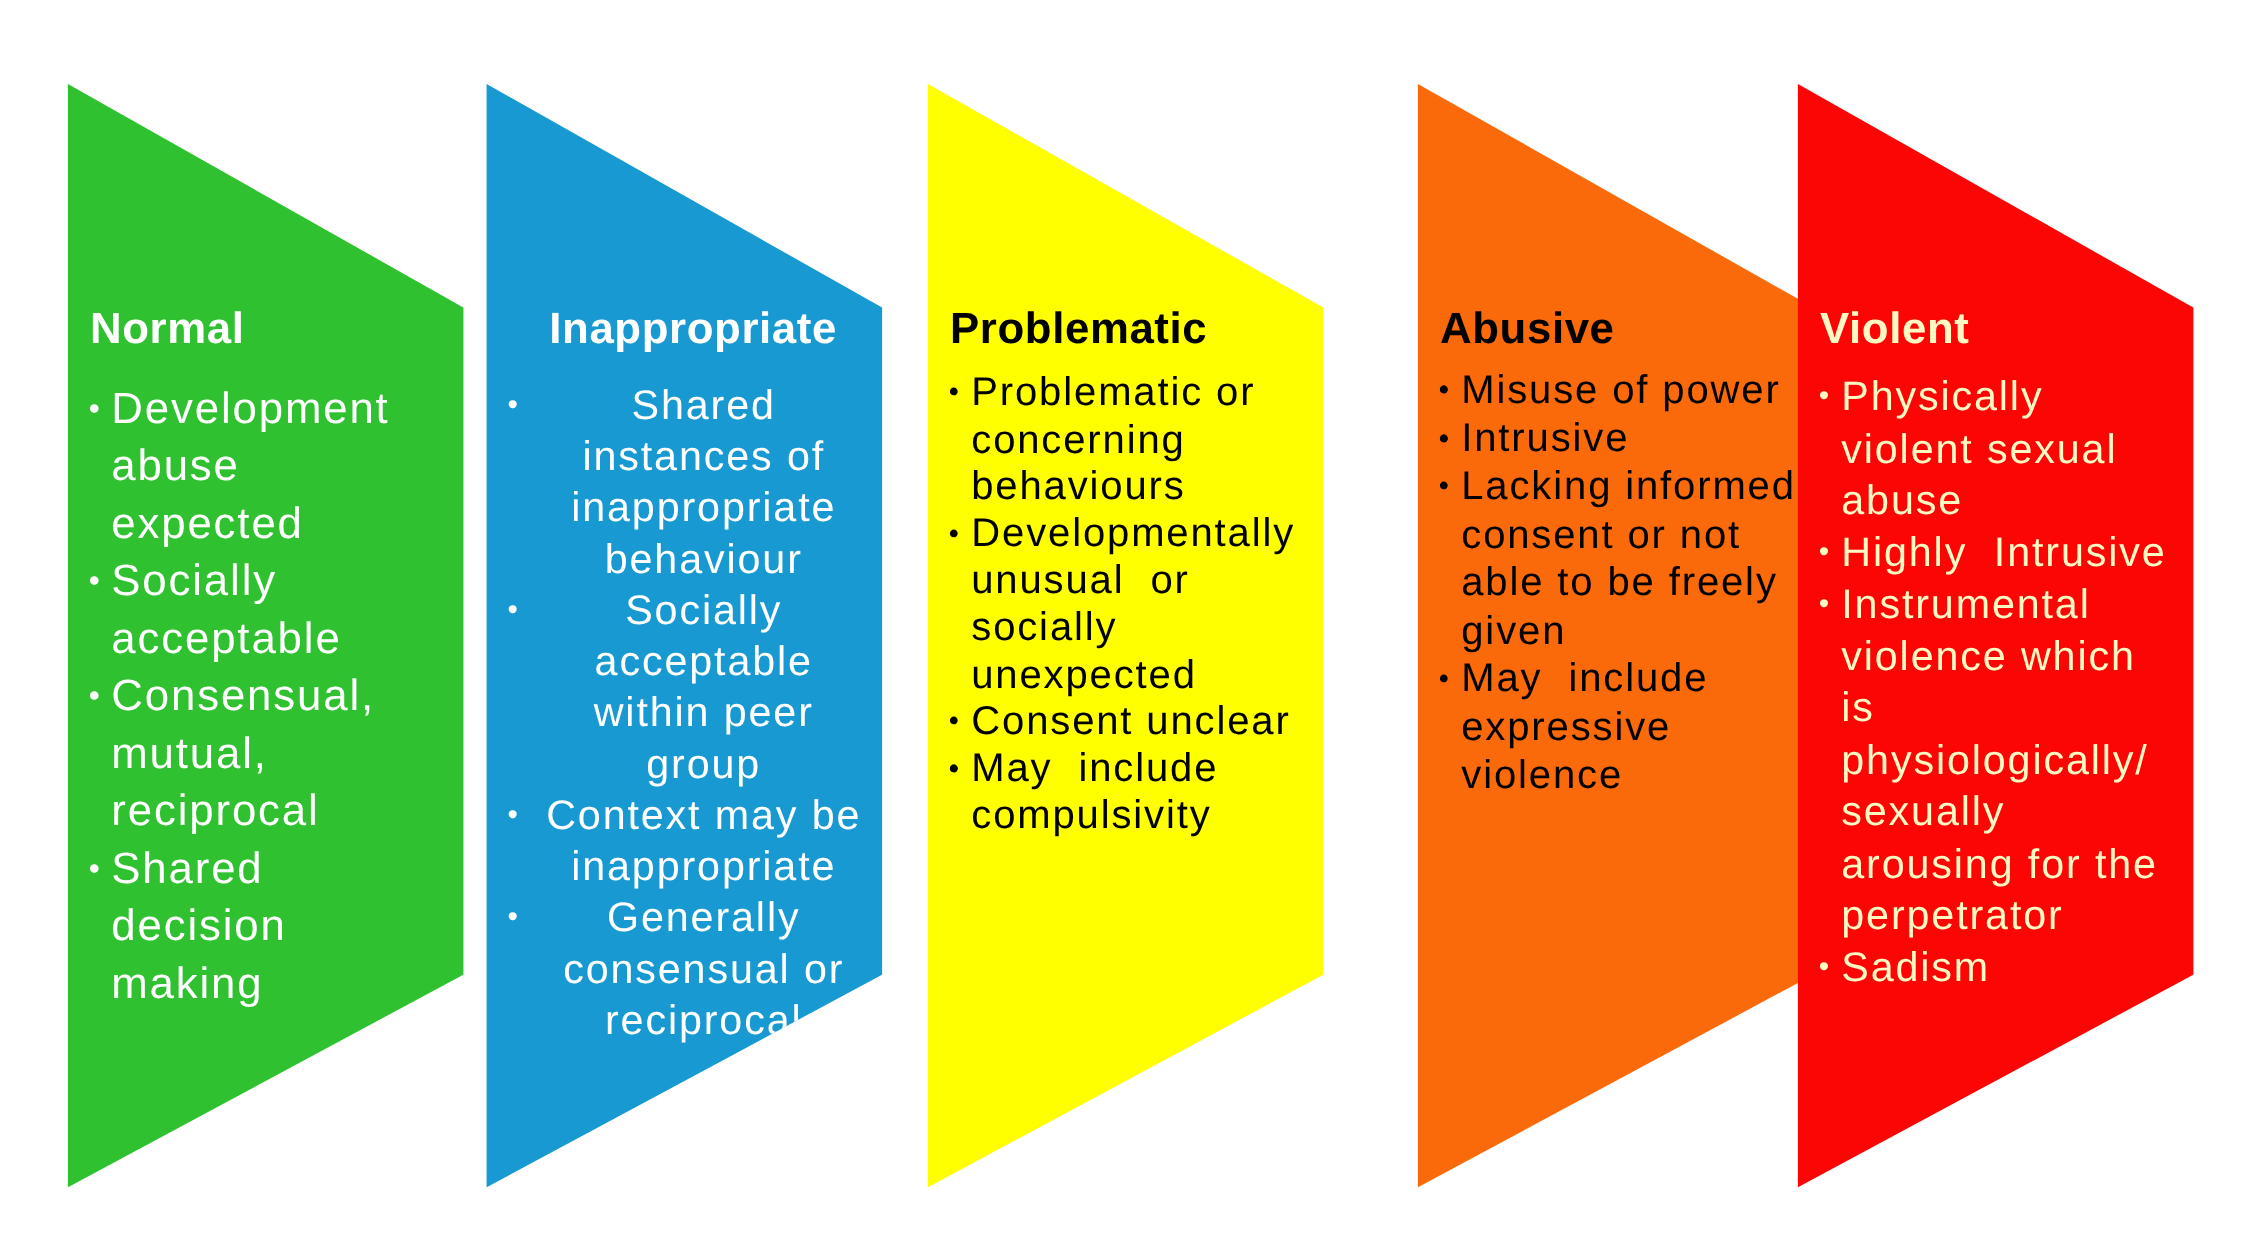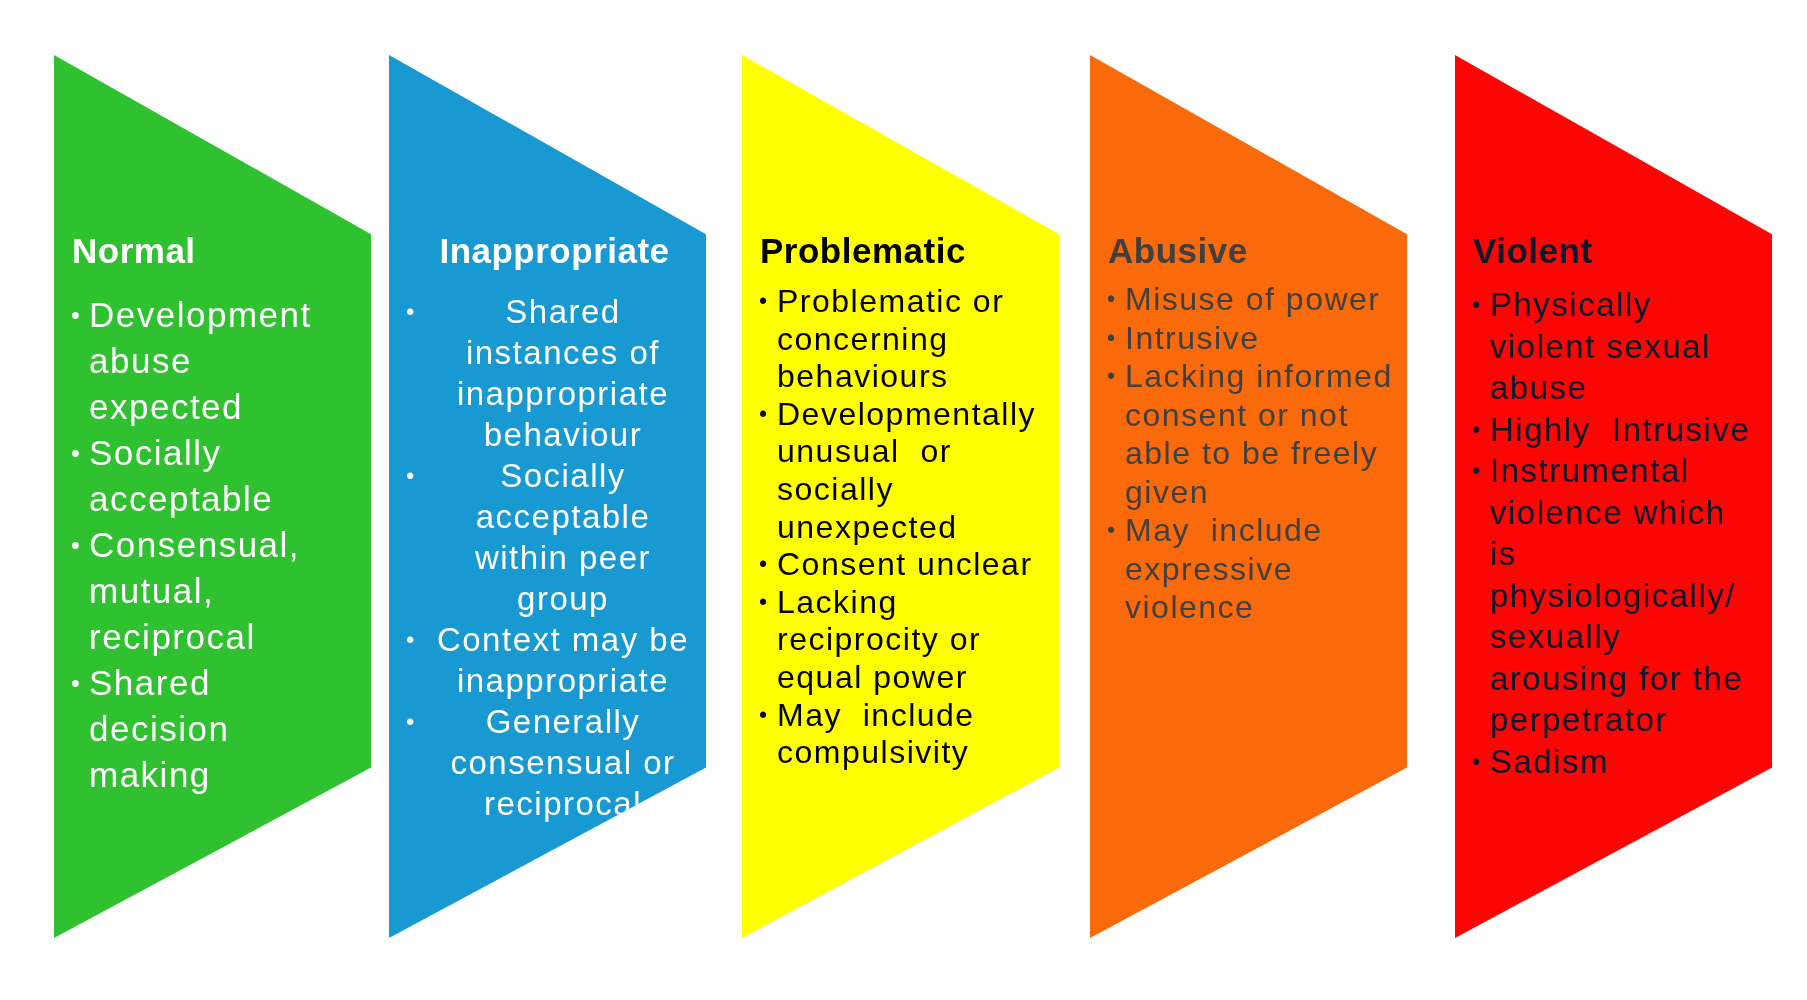--- a/index.html
+++ b/index.html
@@ -11,21 +11,21 @@
   }
   #canvas {
     position: relative;
     width: 1807px;
     height: 1000px;
     background: #ffffff;
     overflow: hidden;
   }
   .banner {
     position: absolute;
-    top: 55px;
+    top: 67px;
     width: 317px;
     height: 883px;
     
     clip-path: polygon(0 0, 100% 20.3%, 100% 80.7%, 0 100%);
   }
   .content {
     position: absolute;
     top: 174px;
     left: 0;
     right: 4px;
@@ -119,47 +119,45 @@
         <h2 class="col-title">Problematic</h2>
         <ul class="bullets">
           <li><span class="dot">•</span><span class="txt">Problematic or
 concerning
 behaviours</span></li>
           <li><span class="dot">•</span><span class="txt">Developmentally
 unusual  or
 socially
 unexpected</span></li>
           <li><span class="dot">•</span><span class="txt">Consent unclear</span></li>
-          <li><span class="dot">•</span><span class="txt">Lacking
-reciprocity or
-equal power</span></li>
+          <li><span class="dot">•</span></li>
           <li><span class="dot">•</span><span class="txt">May  include
 compulsivity</span></li>
         </ul>
       </div>
     </div>
-    <div class="banner c3" style="background: rgb(251, 106, 10); color: #404040;">
+    <div class="banner c3" style="background: rgb(251, 106, 10); color: #000000; margin-left: 44px;">
       <div class="content">
         <h2 class="col-title">Abusive</h2>
         <ul class="bullets">
           <li><span class="dot">•</span></li>
           <li><span class="dot">•</span><span class="txt">Misuse of power</span></li>
           <li><span class="dot">•</span></li>
           <li><span class="dot">•</span><span class="txt">Intrusive</span></li>
           <li><span class="dot">•</span><span class="txt">Lacking informed
 consent or not
 able to be freely
 given</span></li>
           <li><span class="dot">•</span><span class="txt">May  include
 expressive
 violence</span></li>
         </ul>
       </div>
     </div>
-    <div class="banner c4" style="background: rgb(251, 5, 5); color: #0f172a; margin-left: 17px;">
+    <div class="banner c4" style="background: rgb(251, 5, 5); color: #fef9c3;">
       <div class="content">
         <h2 class="col-title">Violent</h2>
         <ul class="bullets">
           <li><span class="dot">•</span><span class="txt">Physically
 violent sexual
 abuse</span></li>
           <li><span class="dot">•</span><span class="txt">Highly  Intrusive</span></li>
           <li><span class="dot">•</span><span class="txt">Instrumental
 violence which
 is

